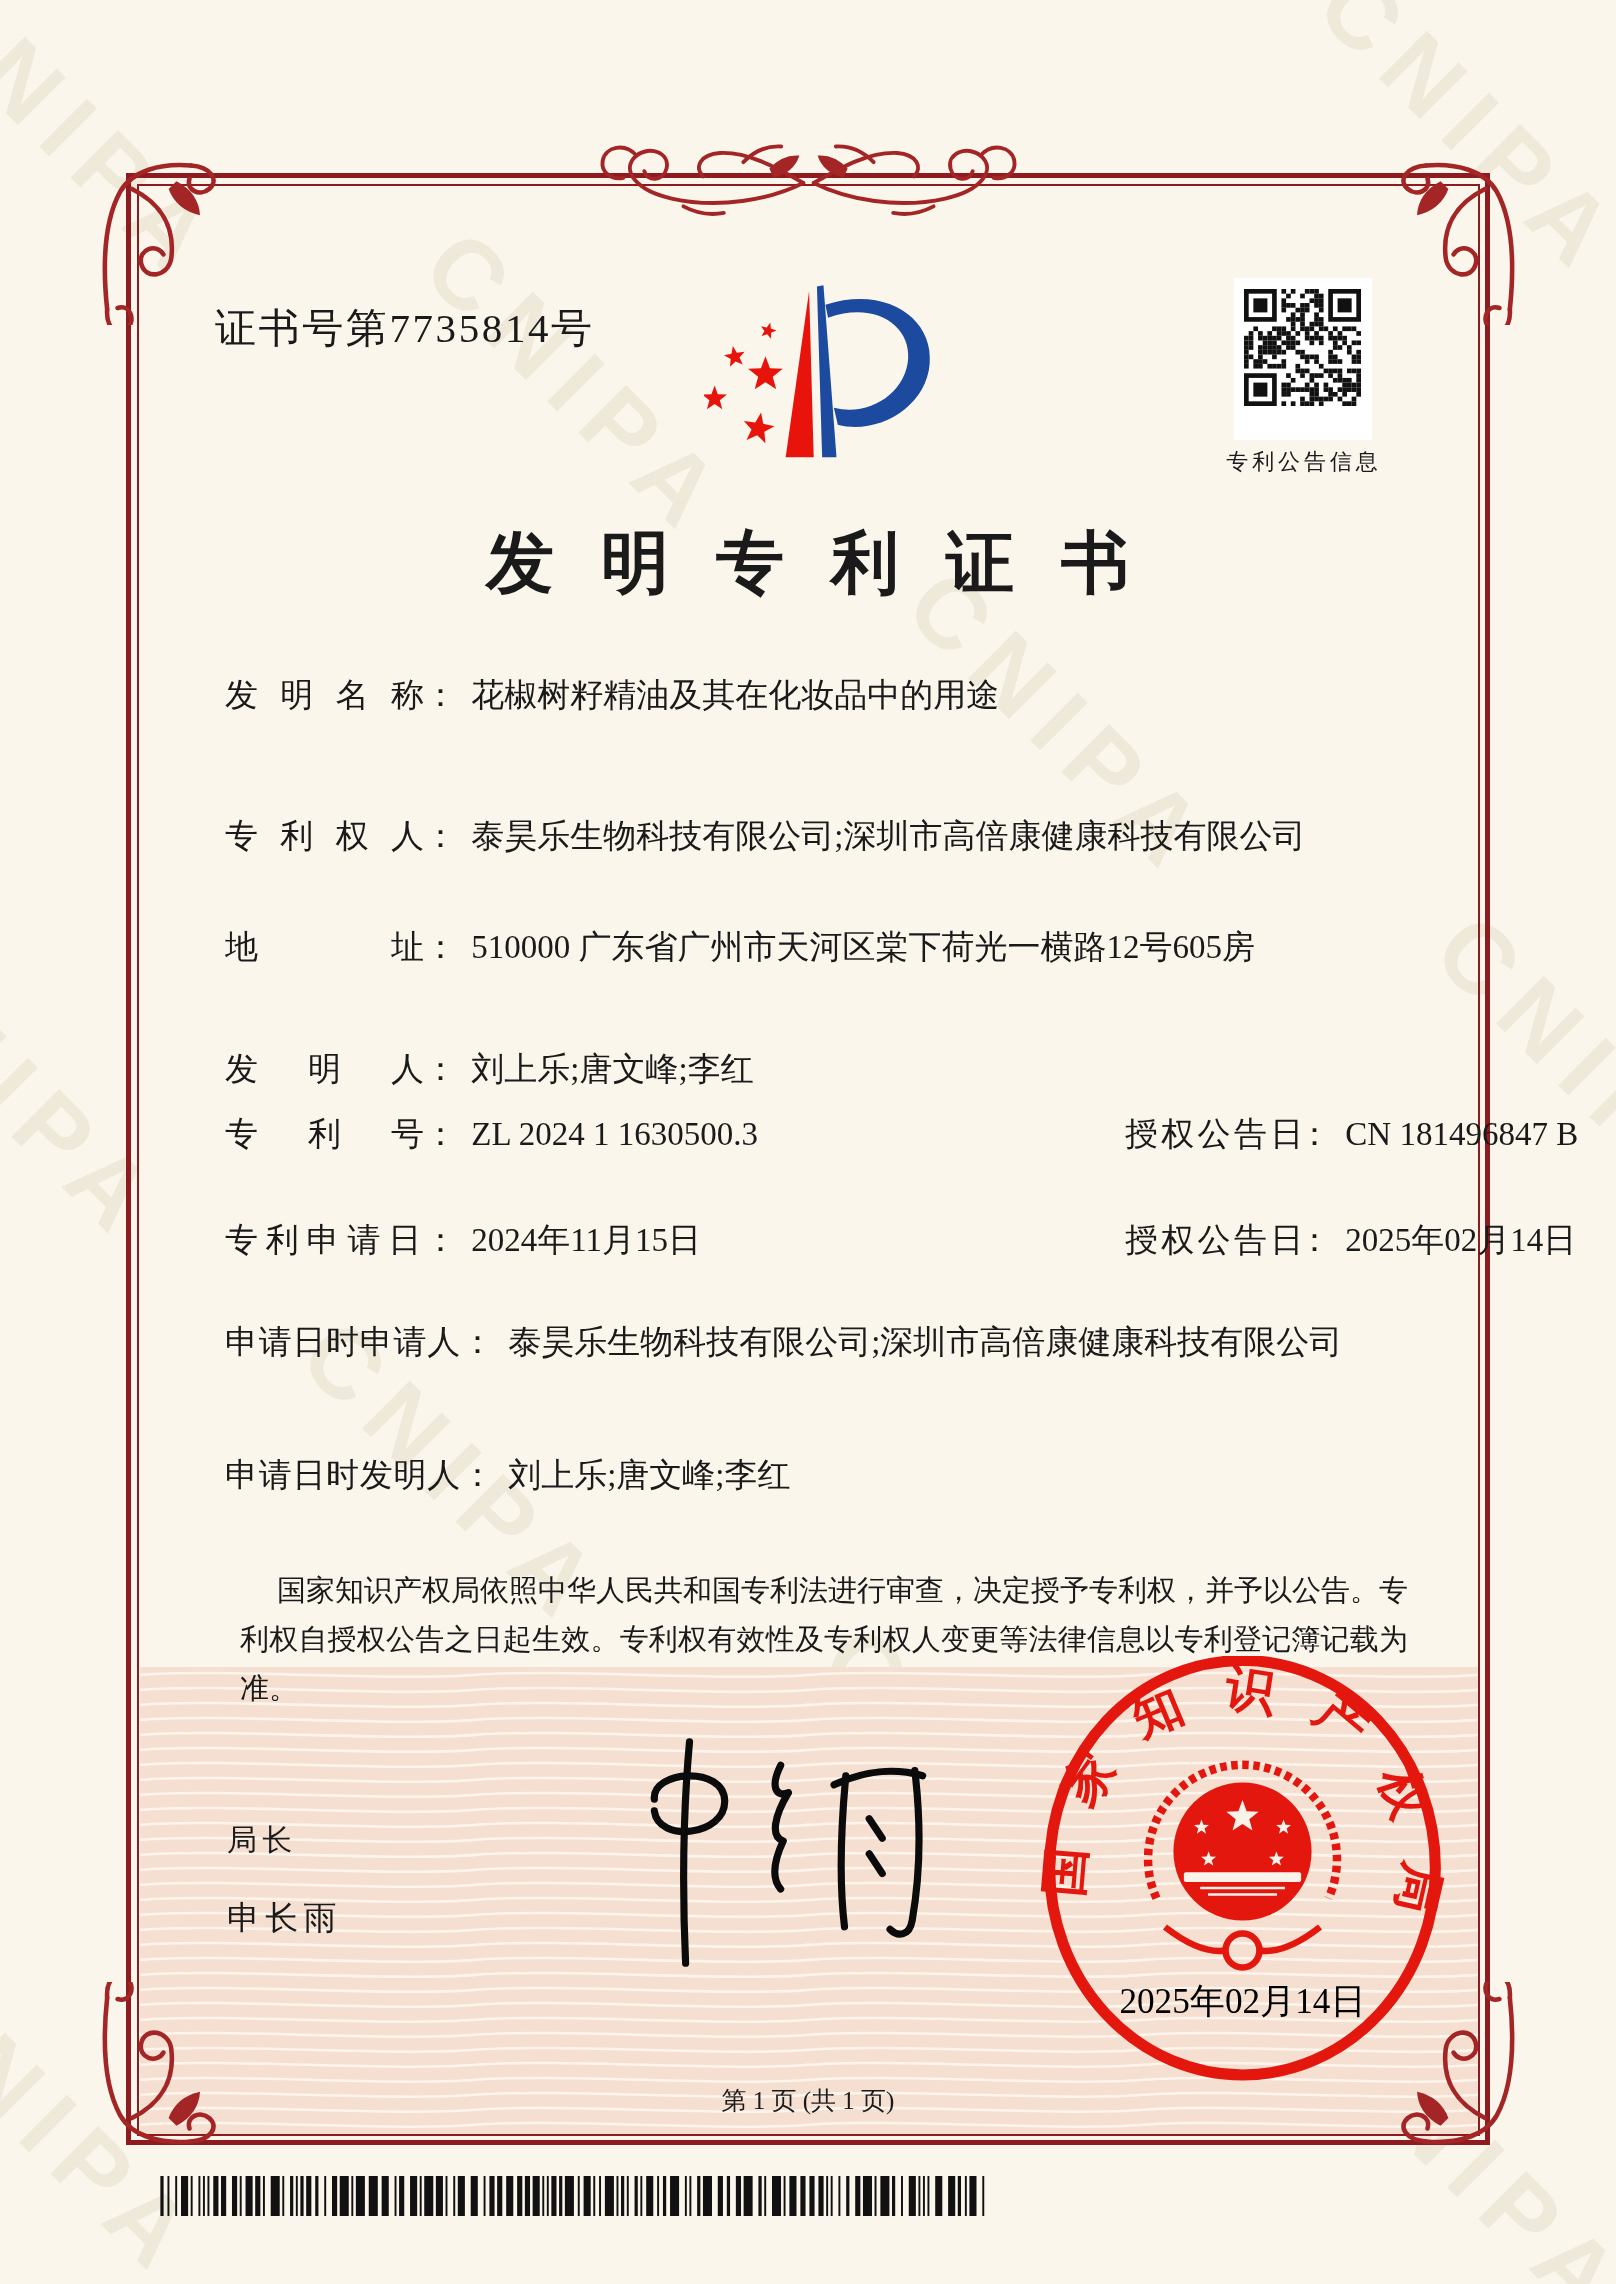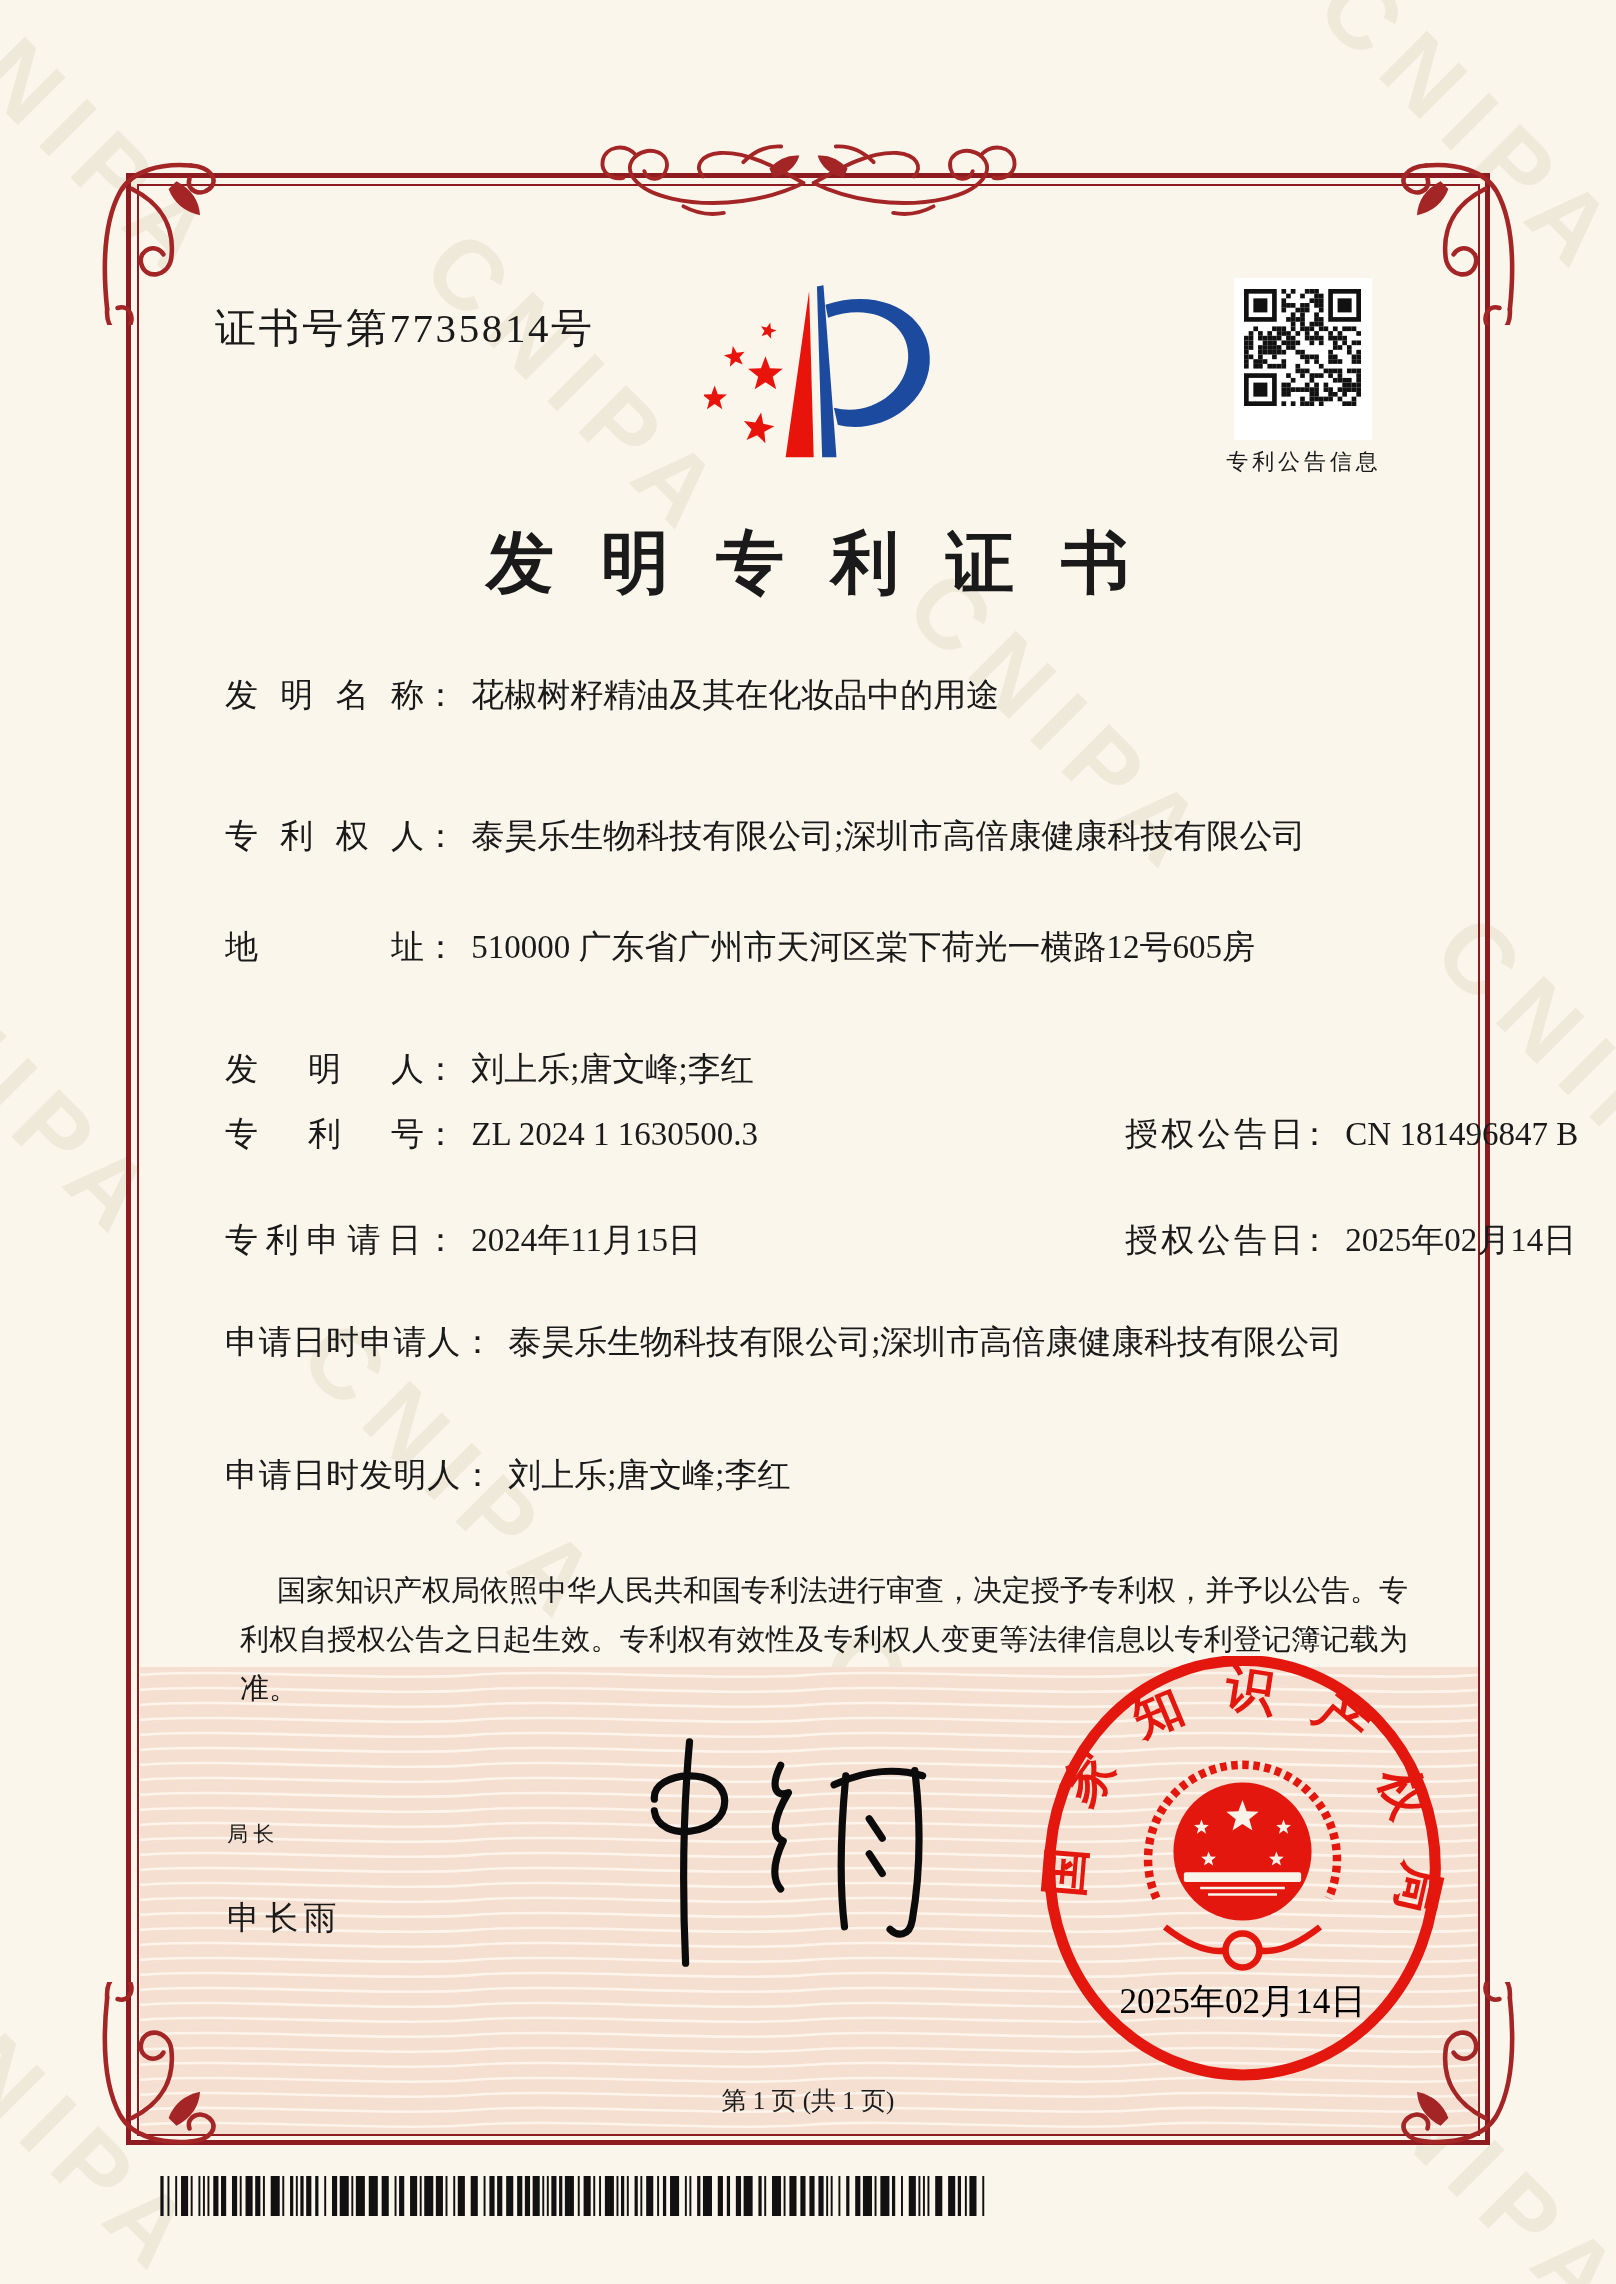--- a/index.html
+++ b/index.html
@@ -23,21 +23,21 @@
   .lbl{display:inline-block;width:199px;text-align:justify;text-align-last:justify;}
   .lbl5{display:inline-block;width:199px;letter-spacing:7.8px;}
   .lbl7{display:inline-block;letter-spacing:0.7px;}
   .lblr{display:inline-block;width:173px;letter-spacing:3.3px;}
   .val{margin-left:14.3px;}
   .rcol{position:absolute;left:900px;top:0;}
   
   .body-par{position:absolute;left:240px;top:1566px;width:1168px;font-size:29px;line-height:49px;
             text-align:justify;text-indent:37px;}
   
-  .officer-title{position:absolute;left:227px;top:1820px;font-size:21px;letter-spacing:5.2px;}
+  .officer-title{position:absolute;left:227px;top:1820px;font-size:30px;letter-spacing:5.2px;}
   .officer-name{position:absolute;left:227px;top:1896px;font-size:33px;letter-spacing:5.2px;}
   .pageinfo{position:absolute;left:0;top:2084px;width:1616px;text-align:center;font-size:25px;}
   .seal-date{font-family:"Liberation Serif","DejaVu Serif",serif;}
   svg{display:block;}
 </style>
 </head>
 <body>
 
 <div class="page">
 

